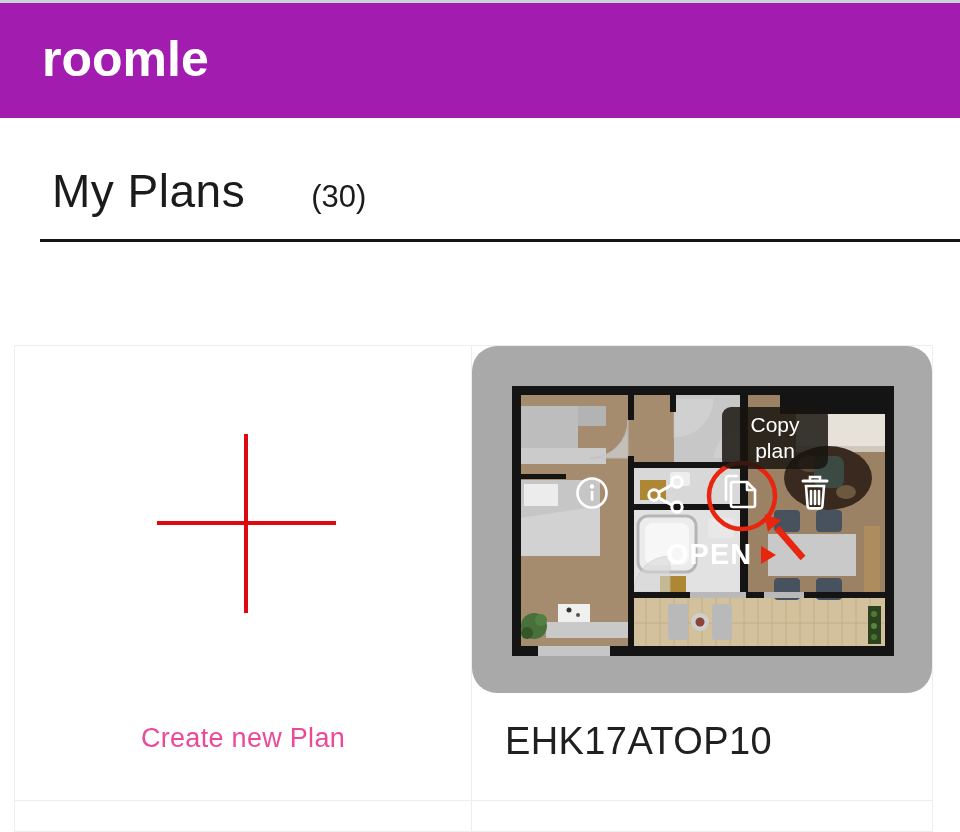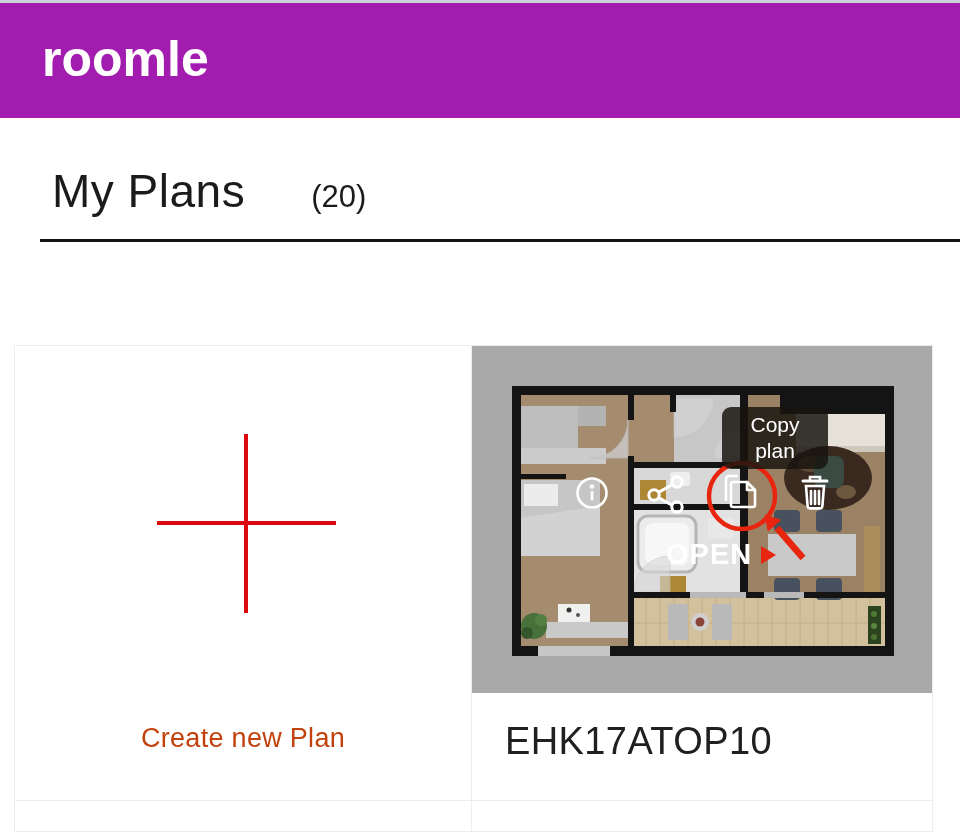--- a/index.html
+++ b/index.html
@@ -24,24 +24,24 @@
   .cell{position:absolute;background:#fff;border:1px solid #ededed;box-sizing:border-box;}
   .create-card{left:0;top:0;width:458px;height:456px;cursor:pointer;}
   .plan-card{left:457px;top:0;width:462px;height:456px;}
   .cell-stub-left{left:0;top:455px;width:458px;height:32px;}
   .cell-stub-right{left:457px;top:455px;width:462px;height:32px;}
 
   .plus-v{position:absolute;left:229px;top:88px;width:4px;height:179px;background:#dc0a0e;}
   .plus-h{position:absolute;left:142px;top:175px;width:179px;height:4px;background:#dc0a0e;}
   .create-label{
     position:absolute;left:0;bottom:46px;width:100%;text-align:center;
-    font-size:27px;color:#c2410c;letter-spacing:0.3px;
-  }
-
-  .thumb{position:absolute;left:0;top:0;width:460px;height:347px;background:#a9a9a9;overflow:hidden;cursor:pointer;}
+    font-size:27px;color:#ec4899;letter-spacing:0.3px;
+  }
+
+  .thumb{position:absolute;left:0;top:0;width:460px;height:347px;background:#a9a9a9;overflow:hidden;cursor:pointer;border-radius:25px;}
   .floorplan{position:absolute;left:40px;top:40px;}
   .overlay-svg{position:absolute;left:0;top:0;width:460px;height:347px;}
 
   .tooltip{
     position:absolute;left:250px;top:61px;width:106px;height:62px;box-sizing:border-box;
     background:rgba(24,20,15,0.84);border-radius:9px;color:#fff;
     font-size:21px;line-height:26px;text-align:center;padding-top:5px;
   }
   .open-label{
     position:absolute;left:194px;top:192px;display:flex;align-items:center;
@@ -59,21 +59,21 @@
 <body>
 
 <div class="top-strip"></div>
 
 <div class="app-header">
   <div class="logo">roomle</div>
 </div>
 
 <div class="title-row">
   <span class="page-title">My Plans</span>
-  <span class="page-count">(20)</span>
+  <span class="page-count">(30)</span>
 </div>
 <div class="rule"></div>
 
 <div class="grid">
 
   <div class="cell create-card">
     <div class="plus-v"></div>
     <div class="plus-h"></div>
     <div class="create-label">Create new Plan</div>
   </div>

